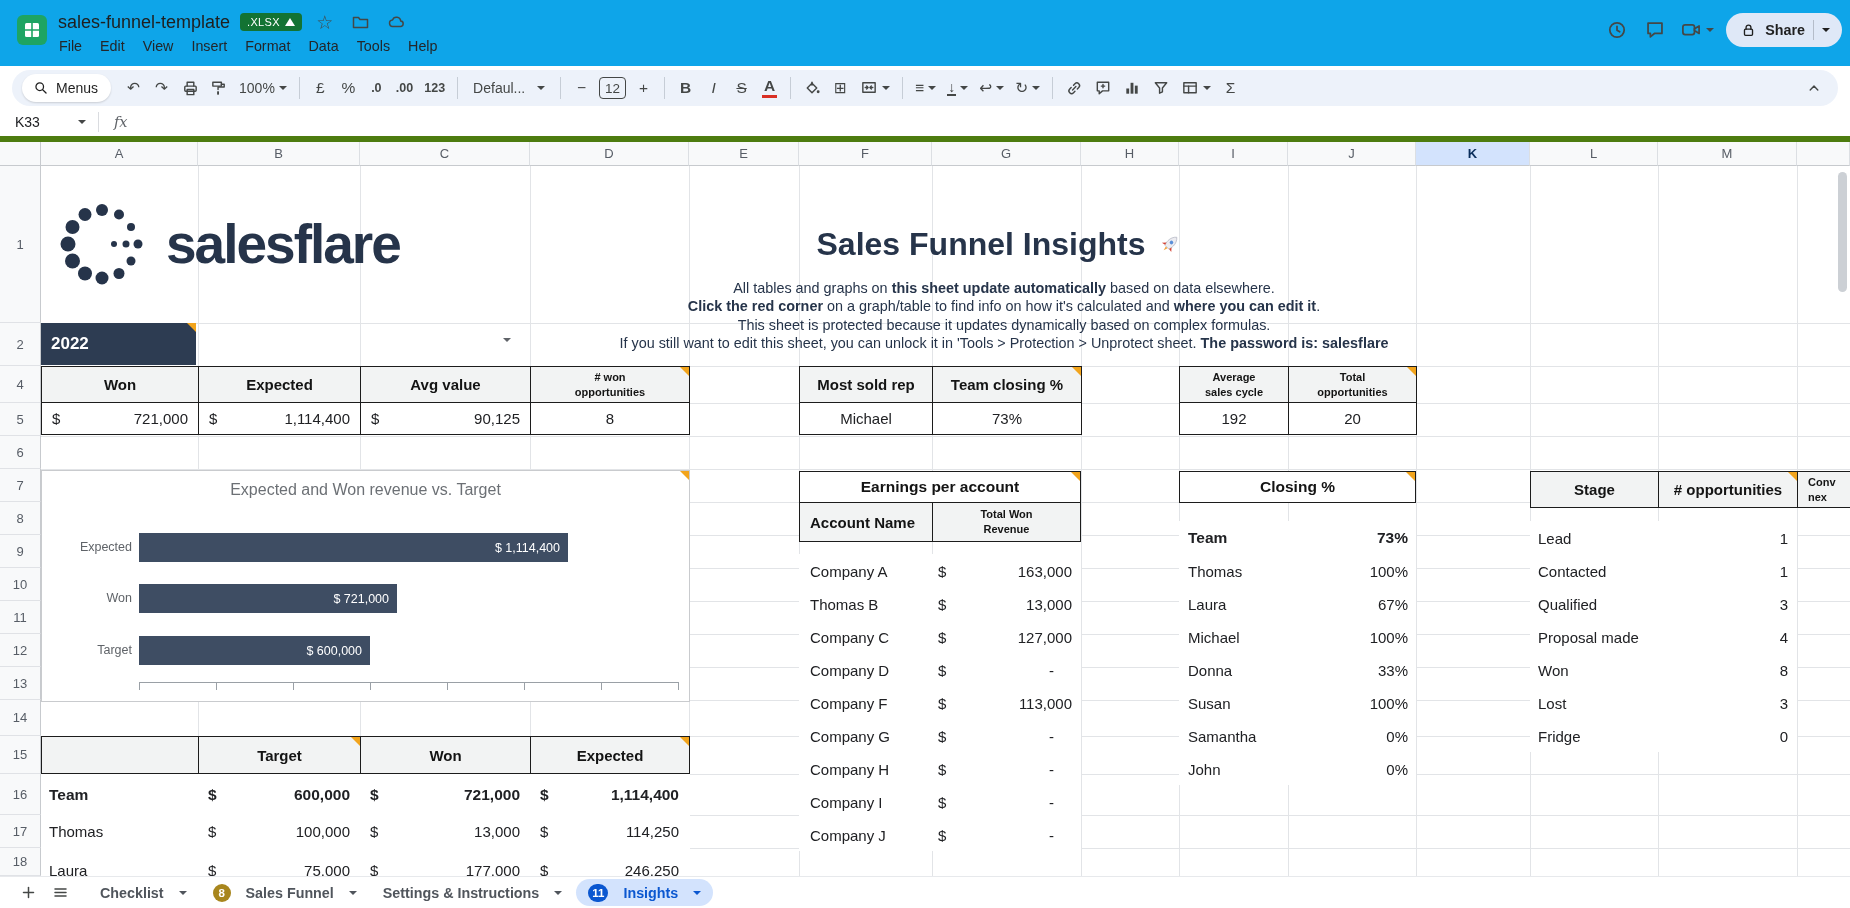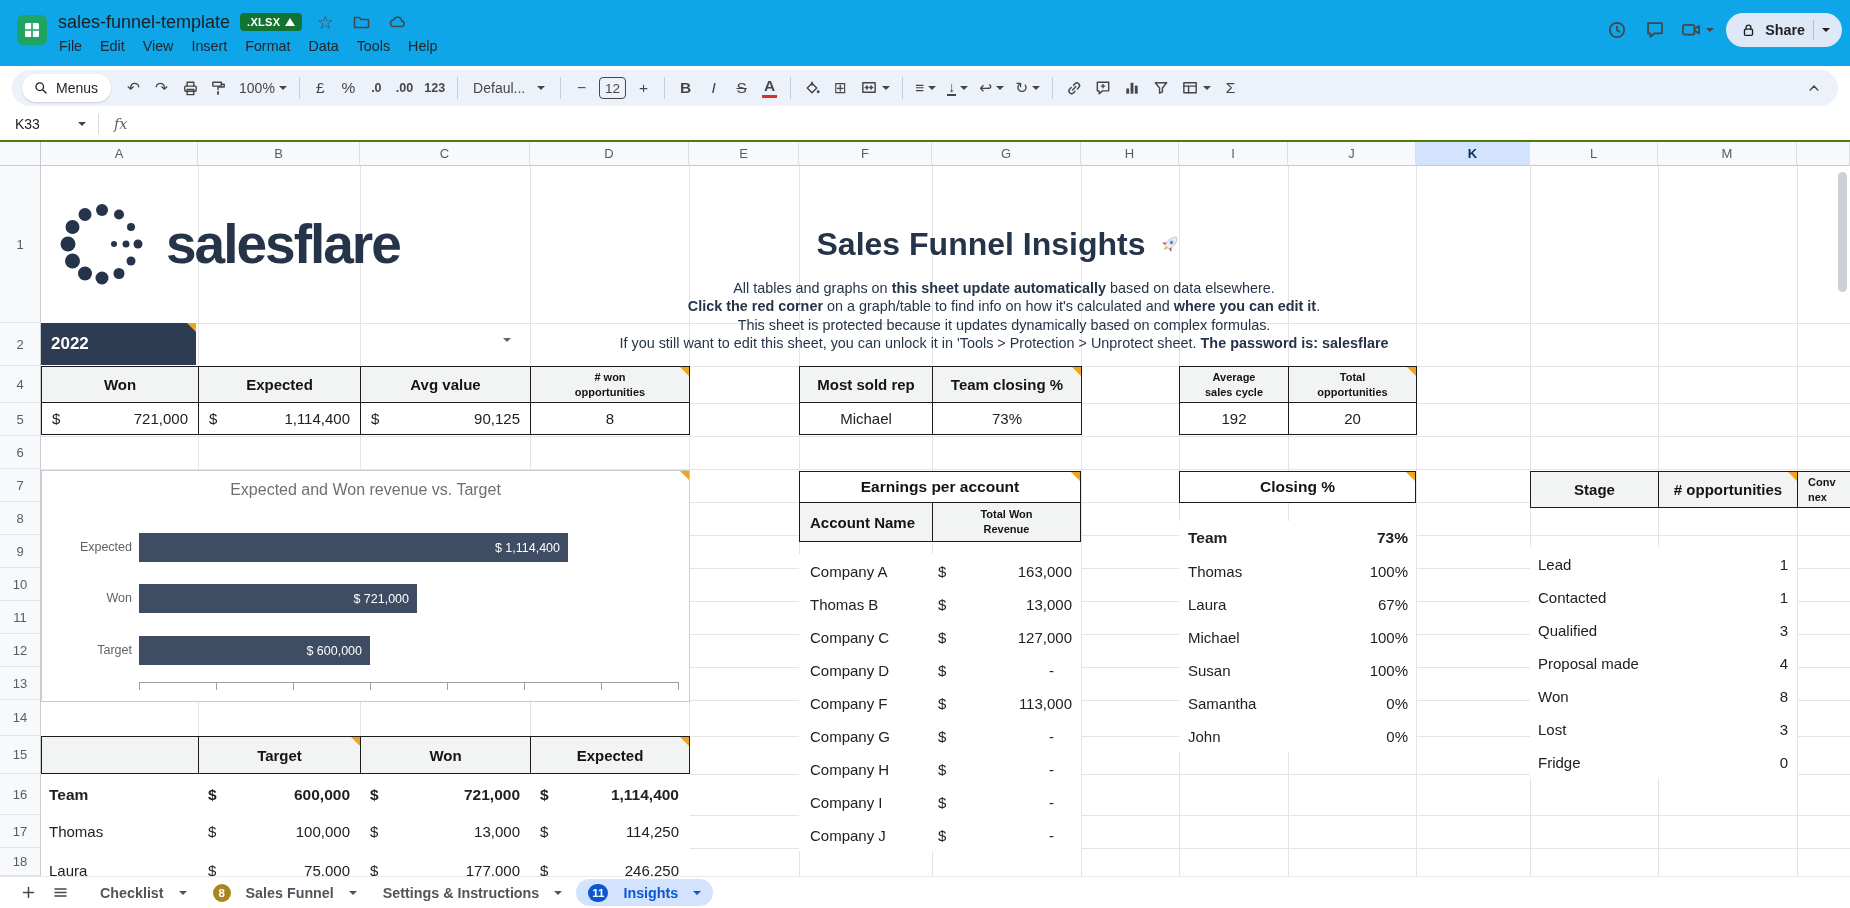--- a/index.html
+++ b/index.html
@@ -5,21 +5,21 @@
   * { margin:0; padding:0; box-sizing:border-box; }
   html,body { width:1850px; height:908px; }
   body { font-family:"Liberation Sans","DejaVu Sans",sans-serif; background:#fff; color:#1f1f1f; }
   .app { position:relative; width:1850px; height:908px; overflow:hidden; background:#fff; }
 
   
   .titlebar { position:absolute; left:0; top:0; width:100%; height:66px; background:#0ea5e9; z-index:20; }
   .sheets-logo { position:absolute; left:17px; top:15px; width:30px; height:30px; }
   .doc-row { position:absolute; left:58px; top:9px; display:flex; align-items:center; gap:10px; }
   .doc-title { font-size:18px; color:#1f1f1f; }
-  .xlsx-badge { background:#137333; color:#fff; font-size:11px; font-weight:700; padding:3px 7px; border-radius:4px; display:flex; align-items:center; gap:5px; letter-spacing:.3px;justify-content:flex-end; }
+  .xlsx-badge { background:#137333; color:#fff; font-size:11px; font-weight:400; padding:3px 7px; border-radius:4px; display:flex; align-items:center; gap:5px; letter-spacing:.3px;justify-content:flex-end; }
   .warn-tri { width:0; height:0; border-left:5px solid transparent; border-right:5px solid transparent; border-bottom:8px solid #fff; }
   .tt-icon { width:26px; height:26px; display:flex; align-items:center; justify-content:center; color:#444746; font-size:19px; }
   .menubar { position:absolute; left:50px; top:34px; display:flex; }
   .menu-item { padding:4px 9px; font-size:14.3px; color:#23262a; border-radius:5px; }
   .tb-right { position:absolute; right:8px; top:13px; display:flex; align-items:center; gap:12px; }
   .cam-group { display:flex; align-items:center; gap:4px; color:#444746; }
   .share { height:34px; background:#dfe8f7; border-radius:17px; display:flex; align-items:center; gap:8px; padding:0 12px 0 14px; font-size:14.3px; font-weight:600; color:#1f1f1f; }
   .share-sep { width:1px; height:20px; background:#b4bcc9; }
 
   
@@ -37,21 +37,21 @@
   .zoom { font-size:14px; }
   .font-sel { width:88px; justify-content:space-between; font-size:14px; padding:0 8px; }
   .fontsize-box { width:27px; height:22px; border:1px solid #444746; border-radius:4px; display:flex; align-items:center; justify-content:center; font-size:13.5px; margin:0 3px; }
   .caret { width:0; height:0; border-left:4px solid transparent; border-right:4px solid transparent; border-top:4.5px solid currentColor; display:inline-block; }
   .flex-spacer { flex:1; }
   svg.ic path, svg.ic rect, svg.ic circle, svg.ic line { stroke:currentColor; fill:none; stroke-width:1.5; stroke-linecap:round; stroke-linejoin:round; }
   svg.ic .fill { fill:currentColor; stroke:none; }
   .valign-glyph { border-bottom:2px solid currentColor; line-height:14px; font-size:14px; padding:0 1px; }
 
   
-  .formulabar { position:absolute; left:0; top:108px; width:100%; height:34px; border-bottom:2px solid #4d7c0f; display:flex; align-items:center; background:#fff; z-index:20; }
+  .formulabar { position:absolute; left:0; top:108px; width:100%; height:34px; border-bottom:6px solid #4d7c0f; display:flex; align-items:center; background:#fff; z-index:20; }
   .namebox { width:98px; display:flex; align-items:center; justify-content:space-between; padding:0 12px 0 15px; font-size:14px; color:#202124; }
   .fb-sep { width:1px; height:20px; background:#dadce0; }
   .fx { margin-left:15px; font-family:"DejaVu Serif",serif; font-style:italic; font-size:14.5px; color:#5f6368; }
 
   
   .colhead { position:absolute; top:142px; height:24px; background:#f8f9fa; border-right:1px solid #dcdfe3; border-bottom:1px solid #c7cace; color:#575d66; font-size:13px; display:flex; align-items:center; justify-content:center; z-index:5; }
   .colhead.sel { background:#d3e3fd; color:#0a2e5c; font-weight:700; }
   .rowhead { position:absolute; left:0; width:41px; background:#f8f9fa; border-right:1px solid #c7cace; border-bottom:1px solid #e0e2e6; color:#575d66; font-size:13px; display:flex; align-items:center; justify-content:center; z-index:5; }
   .corner { position:absolute; left:0; top:142px; width:41px; height:24px; background:#f8f9fa; border-right:1px solid #c7cace; border-bottom:1px solid #c7cace; z-index:5; }
   .gl-v { position:absolute; top:166px; height:710px; width:1px; background:#e2e4e7; }
@@ -496,21 +496,21 @@
     </div>
 
   <div class="chart-box">
     <div class="chart-title">Expected and Won revenue vs. Target</div>
     <div id="chart-bars">
         <div class="bar-label" style="top: 62px;">Expected</div>
         <div class="bar" style="top: 62px; width: 429px; background: rgb(62, 77, 99);">
           <span class="bar-val">$ 1,114,400</span>
         </div>
         <div class="bar-label" style="top: 113px;">Won</div>
-        <div class="bar" style="top: 113px; width: 278px; background: rgb(62, 77, 99);">
+        <div class="bar" style="top: 113px; width: 258px; background: rgb(62, 77, 99);">
           <span class="bar-val">$ 721,000</span>
         </div>
         <div class="bar-label" style="top: 165px;">Target</div>
         <div class="bar" style="top: 165px; width: 231px; background: rgb(62, 77, 99);">
           <span class="bar-val">$ 600,000</span>
         </div>
       </div>
     <div id="chart-axis">
         <div class="tick" style="left: 0px;"></div>
         <div class="tick" style="left: 77px;"></div>
@@ -600,20 +600,24 @@
       </div>
       <div class="crow">
         <div class="cname">Laura</div>
         <div class="cval">67%</div>
       </div>
       <div class="crow">
         <div class="cname">Michael</div>
         <div class="cval">100%</div>
       </div>
       <div class="crow">
+        <div class="cname">Donna</div>
+        <div class="cval">33%</div>
+      </div>
+      <div class="crow">
         <div class="cname">Susan</div>
         <div class="cval">100%</div>
       </div>
       <div class="crow">
         <div class="cname">Samantha</div>
         <div class="cval">0%</div>
       </div>
       <div class="crow">
         <div class="cname">John</div>
         <div class="cval">0%</div>
@@ -626,21 +630,21 @@
       </div>
       <div class="hc">
         <div class="l1"># opportunities</div>
         <i class="tri"></i>
       </div>
       <div class="hc left">
         <div class="lm">Conv</div>
         <div class="lm">nex</div>
       </div>
     </div>
-  <div class="rows" id="stage-rows" style="left:1530px;top:547px;width:267px">
+  <div class="rows" id="stage-rows" style="left:1530px;top:521px;width:267px">
       <div class="srow">
         <div class="sname">Lead</div>
         <div class="sval">1</div>
       </div>
       <div class="srow">
         <div class="sname">Contacted</div>
         <div class="sval">1</div>
       </div>
       <div class="srow">
         <div class="sname">Qualified</div>

